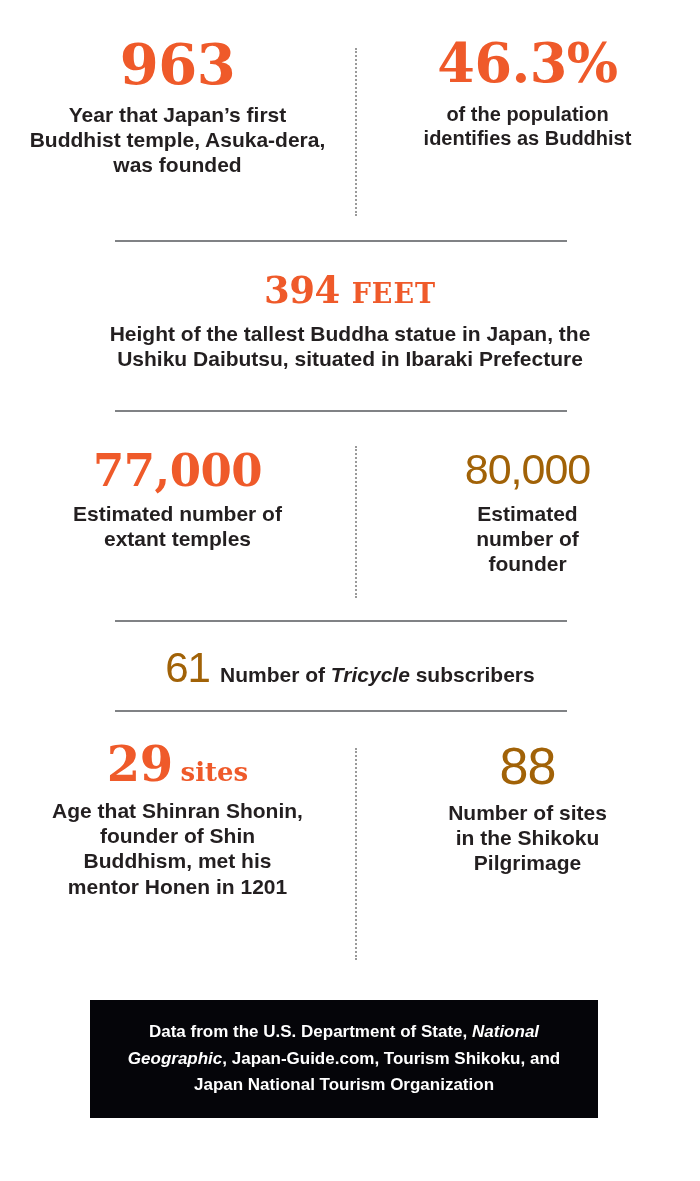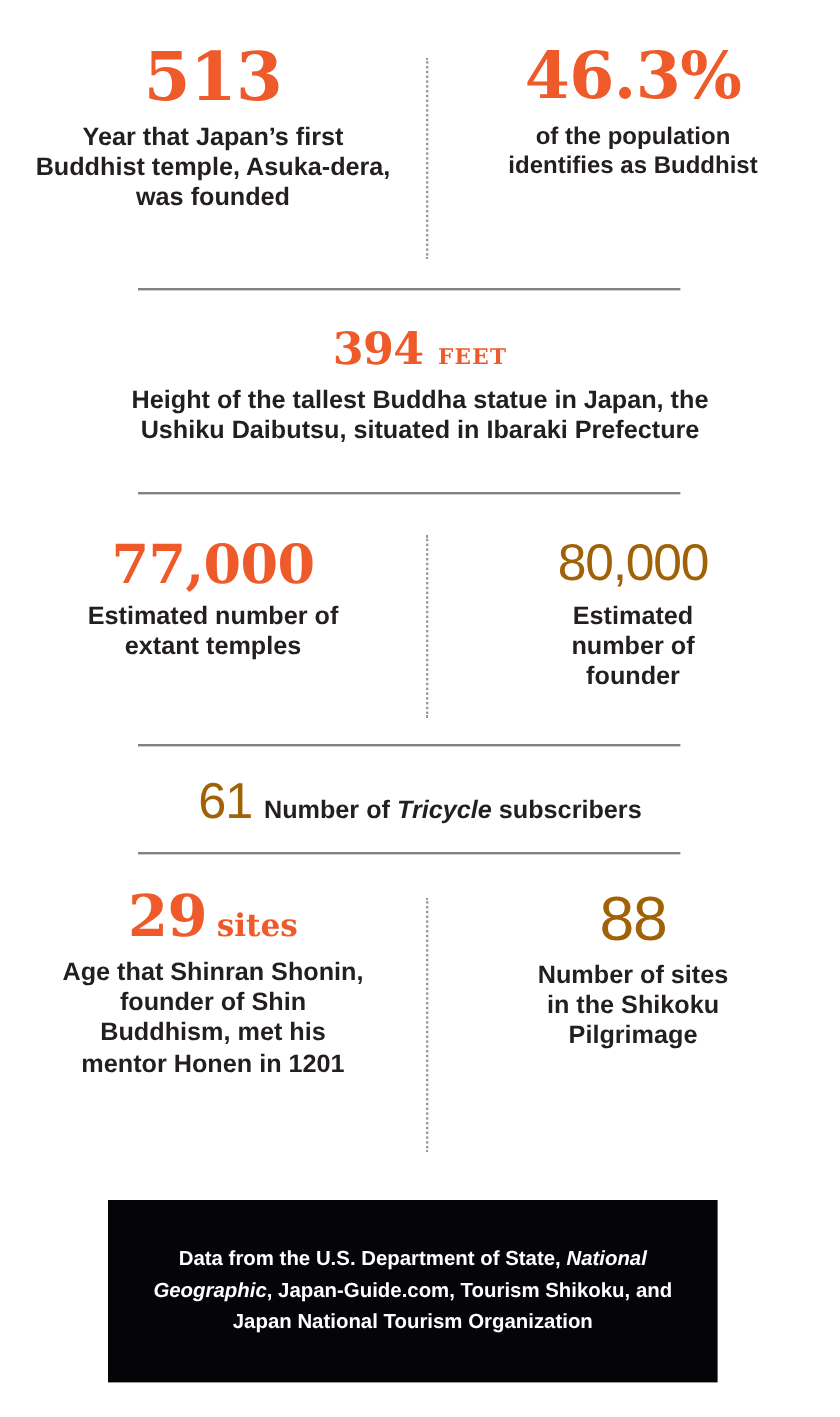--- a/index.html
+++ b/index.html
@@ -80,21 +80,21 @@
   #row1-right .caption { font-size: 20px; margin-top: 12px; padding: 0 52px; }
 
   
   #row2 { top: 272px; left: 0; width: 700px; text-align: center; }
   #row2 .big-line { display: flex; align-items: baseline; justify-content: center; gap: 12px; }
   #row2 .num-serif { font-size: 37px; }
   #row2 .unit {
     font-family: "DejaVu Serif", "Liberation Serif", serif;
     font-weight: 700;
     color: #ef5a2a;
-    font-size: 18px;
+    font-size: 27px;
     letter-spacing: 1px;
   }
   #row2 .caption { font-size: 21px; margin-top: 12px; padding: 0 95px; }
 
   
   #row3-left  { top: 448px; }
   #row3-right { top: 448px; }
   #row3-left .num-serif { font-size: 45px; }
   #row3-right .num-sans { font-size: 43px; }
   #row3-left .caption  { font-size: 21px; margin-top: 8px; padding: 0 57px; }
@@ -120,21 +120,21 @@
   #row5-right .num-sans { font-size: 52px; }
   #row5-left .caption  { font-size: 21px; margin-top: 10px; padding: 0 50px; }
   #row5-right .caption { font-size: 21px; margin-top: 8px; padding: 0 88px; }
 
   
   .footer {
     position: absolute;
     left: 90px;
     top: 1000px;
     width: 508px;
-    height: 152px;
+    height: 118px;
     background: #050509;
     display: flex;
     align-items: center;
     justify-content: center;
     padding: 0 28px;
   }
   .footer p {
     font-family: "Liberation Sans", sans-serif;
     font-weight: 700;
     font-size: 17px;
@@ -143,21 +143,21 @@
     text-align: center;
   }
   .footer em { font-style: italic; }
 </style>
 </head>
 <body>
 
 <div class="page">
 
   <div class="block col-left stat" id="row1-left">
-    <div class="num-serif">513</div>
+    <div class="num-serif">963</div>
     <div class="caption">Year that Japan’s first Buddhist temple, Asuka-dera, was founded</div>
   </div>
 
   <div class="block col-right stat" id="row1-right">
     <div class="num-serif">46.3%</div>
     <div class="caption">of the population identifies as Buddhist</div>
   </div>
 
   <div class="vdots" style="top:48px; height:168px;"></div>
   <div class="hrule" style="top:240px;"></div>

